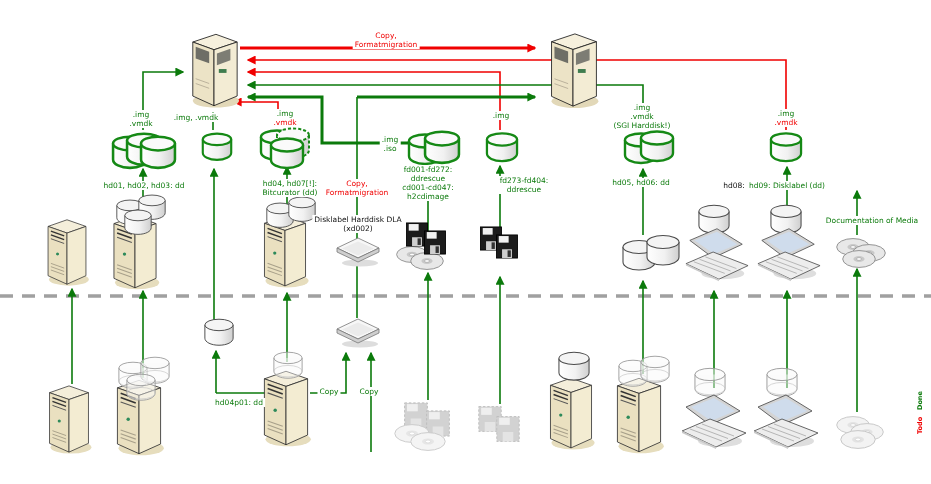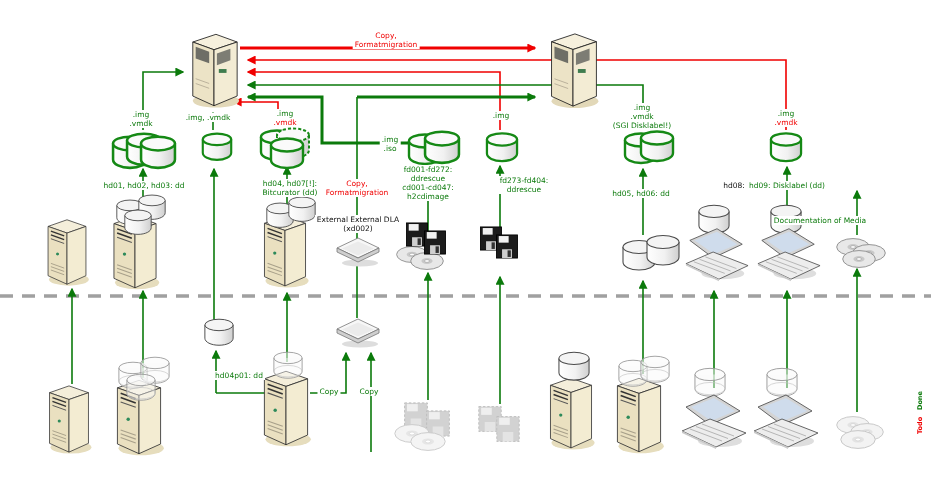--- a/index.html
+++ b/index.html
@@ -250,79 +250,79 @@
 <div class="lbl" style="left:386px;top:31px">
   <span class="red">Copy,</span><br>
   <span class="red">Formatmigration</span>
 </div>
 
 <div class="lbl" style="left:141px;top:110px">
   <span class="green">.img</span><br>
   <span class="green">.vmdk</span>
 </div>
 
-<div class="lbl green" style="left:208px;top:113px">.img, .vmdk</div>
+<div class="lbl green" style="left:196px;top:113px">.img, .vmdk</div>
 
 <div class="lbl" style="left:285px;top:109px">
   <span class="green">.img</span><br>
   <span class="red">.vmdk</span>
 </div>
 
 <div class="lbl" style="left:390px;top:135px">
   <span class="green">.img</span><br>
   <span class="green">.iso</span>
 </div>
 
 <div class="lbl green" style="left:501px;top:111px">.img</div>
 
 <div class="lbl" style="left:642px;top:103px">
   <span class="green">.img</span><br>
   <span class="green">.vmdk</span><br>
-  <span class="green">(SGI Disklabel!)</span>
+  <span class="green">(SGI Harddisk!)</span>
 </div>
 
 <div class="lbl" style="left:786px;top:109px">
   <span class="green">.img</span><br>
   <span class="red">.vmdk</span>
 </div>
 
 <div class="lbl green" style="left:144px;top:181px">hd01, hd02, hd03: dd</div>
 
 <div class="lbl" style="left:290px;top:179px">
   <span class="green">hd04, hd07[!]:</span><br>
   <span class="green">Bitcurator (dd)</span>
 </div>
 
 <div class="lbl" style="left:357px;top:179px">
   <span class="red">Copy,</span><br>
   <span class="red">Formatmigration</span>
 </div>
 
 <div class="lbl" style="left:358px;top:215px">
-  <span class="black">External External DLA</span><br>
+  <span class="black">Disklabel Harddisk DLA</span><br>
   <span class="black">(xd002)</span>
 </div>
 
 <div class="lbl" style="left:428px;top:165px">
   <span class="green">fd001-fd272:</span><br>
   <span class="green">ddrescue</span><br>
   <span class="green">cd001-cd047:</span><br>
   <span class="green">h2cdimage</span>
 </div>
 
 <div class="lbl" style="left:524px;top:176px">
   <span class="green">fd273-fd404:</span><br>
   <span class="green">ddrescue</span>
 </div>
 
-<div class="lbl green" style="left:641px;top:189px">hd05, hd06: dd</div>
+<div class="lbl green" style="left:641px;top:178px">hd05, hd06: dd</div>
 <div class="lbl black" style="left:748px;top:181px">hd08: broken</div>
 <div class="lbl green" style="left:787px;top:181px">hd09: Disklabel (dd)</div>
-<div class="lbl green" style="left:820px;top:216px">Documentation of Media</div>
-
-<div class="lbl green" style="left:239px;top:371px">hd04p01: dd</div>
+<div class="lbl green" style="left:872px;top:216px">Documentation of Media</div>
+
+<div class="lbl green" style="left:239px;top:398px">hd04p01: dd</div>
 <div class="lbl green" style="left:329px;top:387px">Copy</div>
 <div class="lbl green" style="left:369px;top:387px">Copy</div>
 
 <div class="legend done">Done</div>
 <div class="legend todo">Todo</div>
 
 </div>
 
 </body></html>

